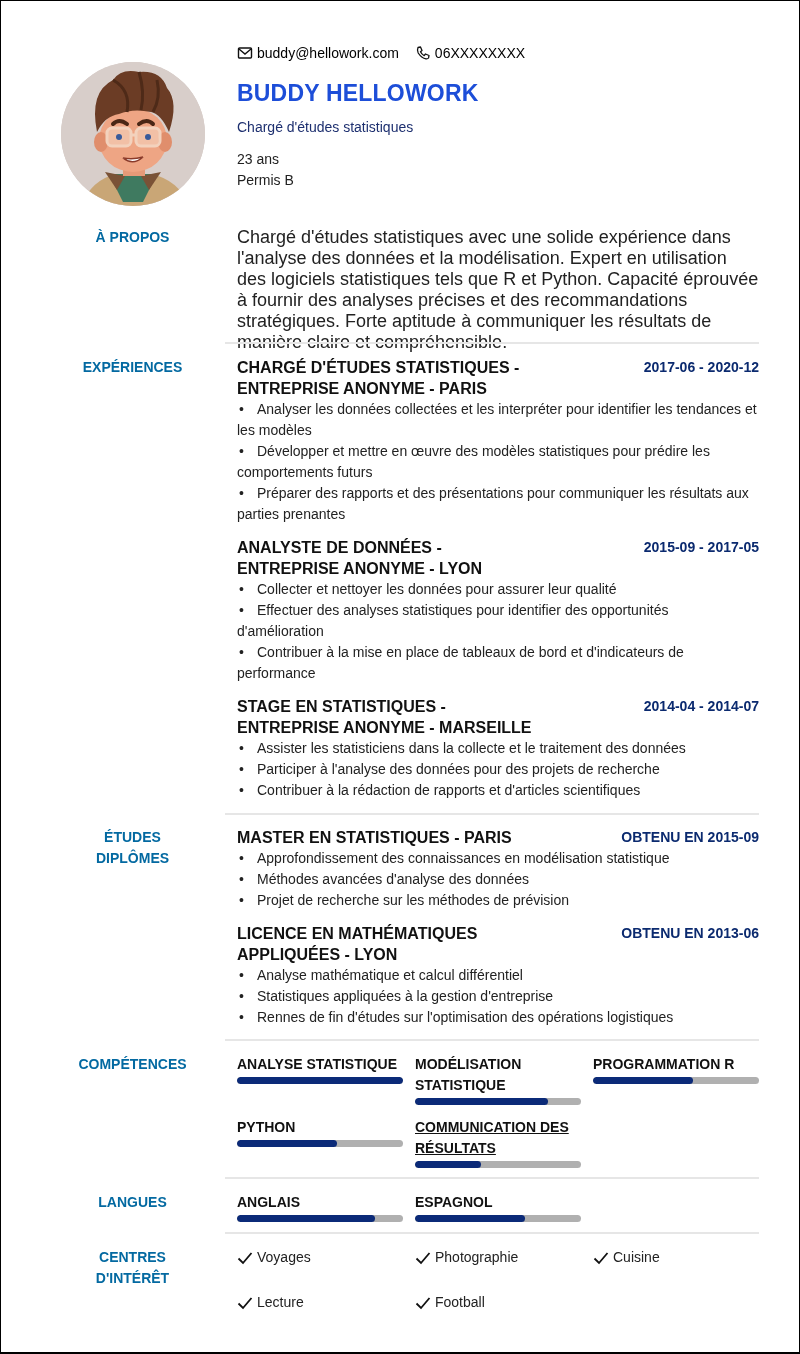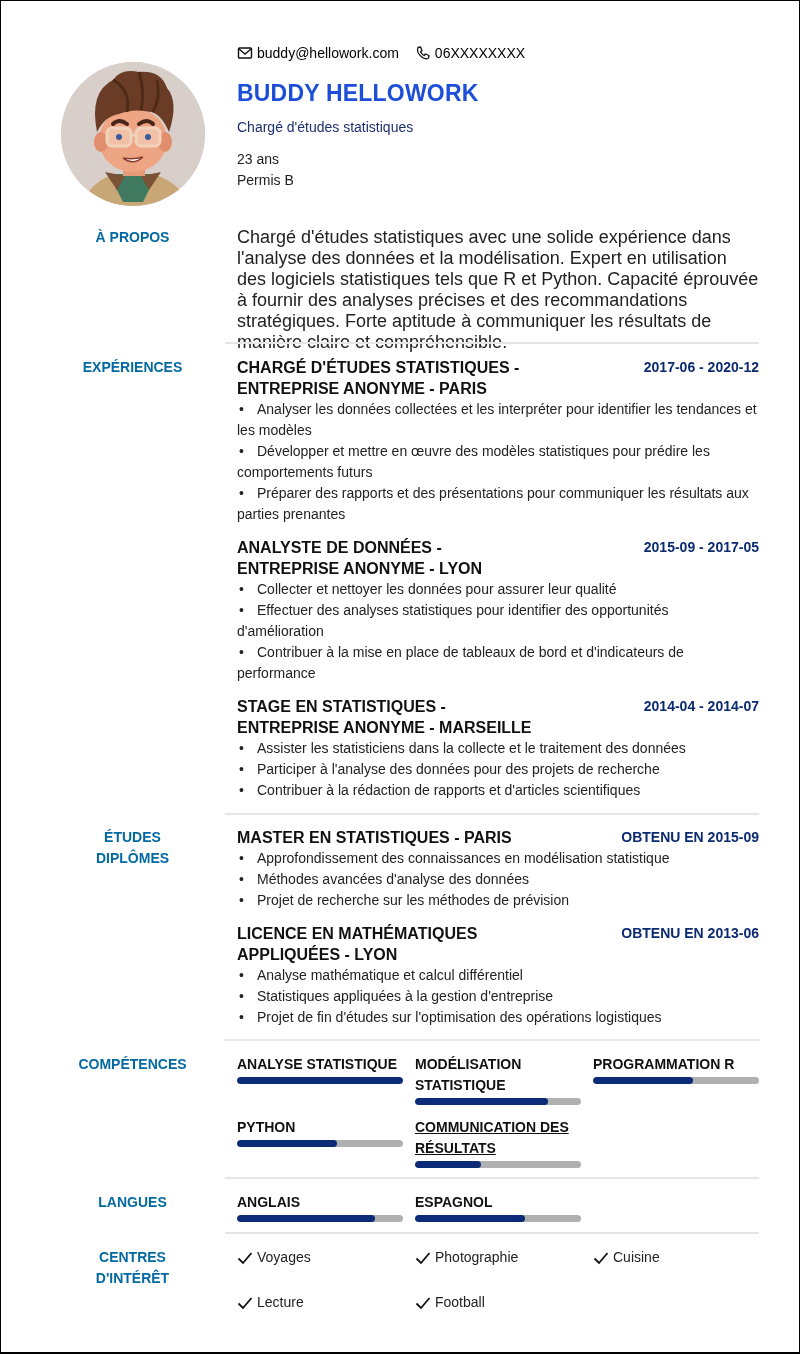--- a/index.html
+++ b/index.html
@@ -210,21 +210,21 @@
       <div class="entry-head">
         <div class="entry-title">
           <div>LICENCE EN MATHÉMATIQUES</div>
           <div>APPLIQUÉES - LYON</div>
         </div>
         <div class="entry-date">OBTENU EN 2013-06</div>
       </div>
       <ul class="bullets">
         <li><span class="dot">•</span><span>Analyse mathématique et calcul différentiel</span></li>
         <li><span class="dot">•</span><span>Statistiques appliquées à la gestion d'entreprise</span></li>
-        <li><span class="dot">•</span><span>Projet de fin d'études sur l'optimisation des opérations logistiques</span></li>
+        <li><span class="dot">•</span><span>Rennes de fin d'études sur l'optimisation des opérations logistiques</span></li>
       </ul>
     </div>
   </div>
 </div>
 <div class="divider" style="top:1039px;"></div>
 
 <div class="section" style="top:1054px;">
   <div class="sec-label">COMPÉTENCES</div>
   <div class="sec-body">
     <div class="grid3">

